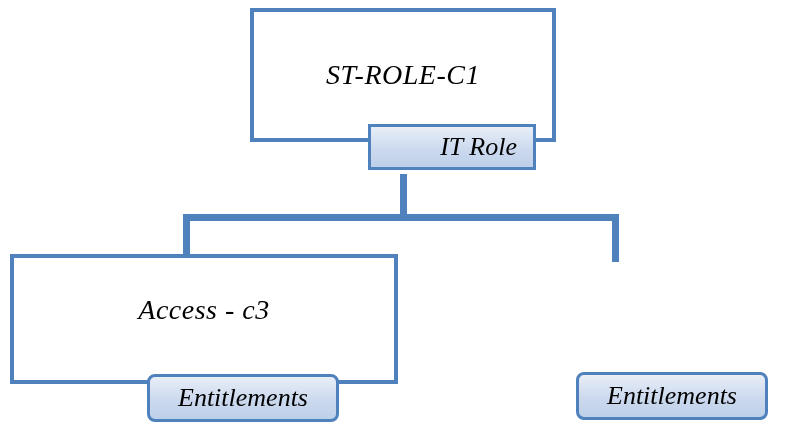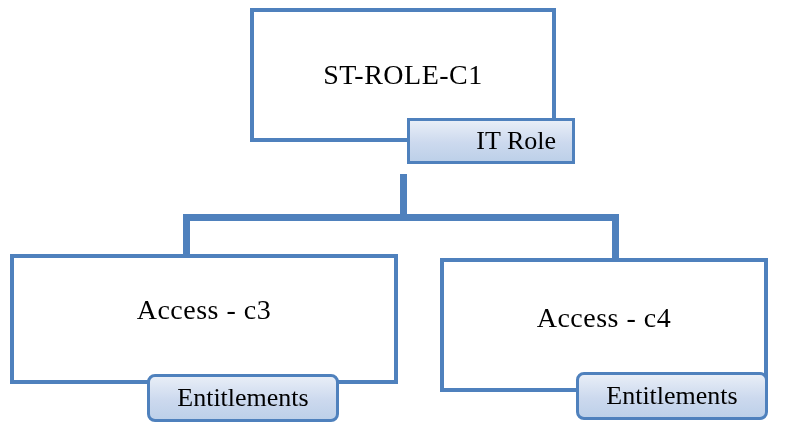--- a/index.html
+++ b/index.html
@@ -8,20 +8,21 @@
     background: #ffffff;
   }
   .canvas {
     position: relative;
     width: 808px;
     height: 436px;
     background: #ffffff;
     font-family: "Liberation Serif", "DejaVu Serif", serif;
     color: #000000;
     overflow: hidden;
+    font-style: italic;
   }
   .node {
     position: absolute;
     background: #ffffff;
     border: 4px solid #4f81bd;
     box-sizing: border-box;
     display: flex;
     align-items: center;
     justify-content: center;
   }
@@ -48,21 +49,21 @@
     justify-content: center;
     border-radius: 8px;
   }
   .connector {
     position: absolute;
     background: #4f81bd;
     z-index: 1;
   }
   
   .root-node   { left: 250px; top: 8px;   width: 306px; height: 134px; z-index: 2; }
-  .root-badge  { left: 368px; top: 118px; width: 168px; height: 46px; margin-left: 39px; }
+  .root-badge  { left: 368px; top: 124px; width: 168px; height: 46px; }
   
   .conn-root-v  { left: 400px; top: 174px; width: 7px;   height: 44px; }
   .conn-h       { left: 183px; top: 214px; width: 436px; height: 7px;  }
   .conn-left-v  { left: 183px; top: 214px; width: 7px;   height: 50px; }
   .conn-right-v { left: 612px; top: 214px; width: 7px;   height: 48px; }
   
   .left-node   { left: 10px;  top: 254px; width: 388px; height: 130px; z-index: 2; }
   .left-node .node-label { padding-bottom: 18px; }
   .left-badge  { left: 147px; top: 374px; width: 192px; height: 48px; }
   
@@ -87,20 +88,17 @@
     <span>IT Role</span>
   </div>
 
   <div class="node left-node">
     <span class="node-label">Access - c3</span>
   </div>
   <div class="badge align-center left-badge">
     <span>Entitlements</span>
   </div>
 
-  <div class="node right-node">
-    <span class="node-label">Access - c4</span>
-  </div>
   <div class="badge align-center right-badge">
     <span>Entitlements</span>
   </div>
 
 </div>
 
 </body></html>

